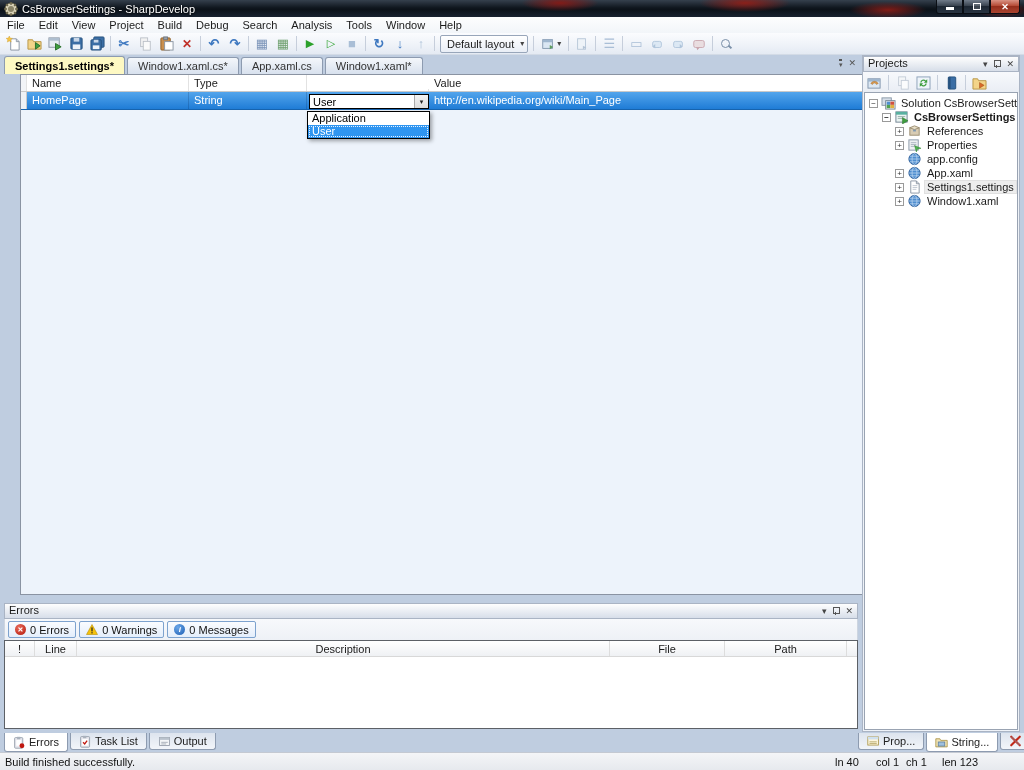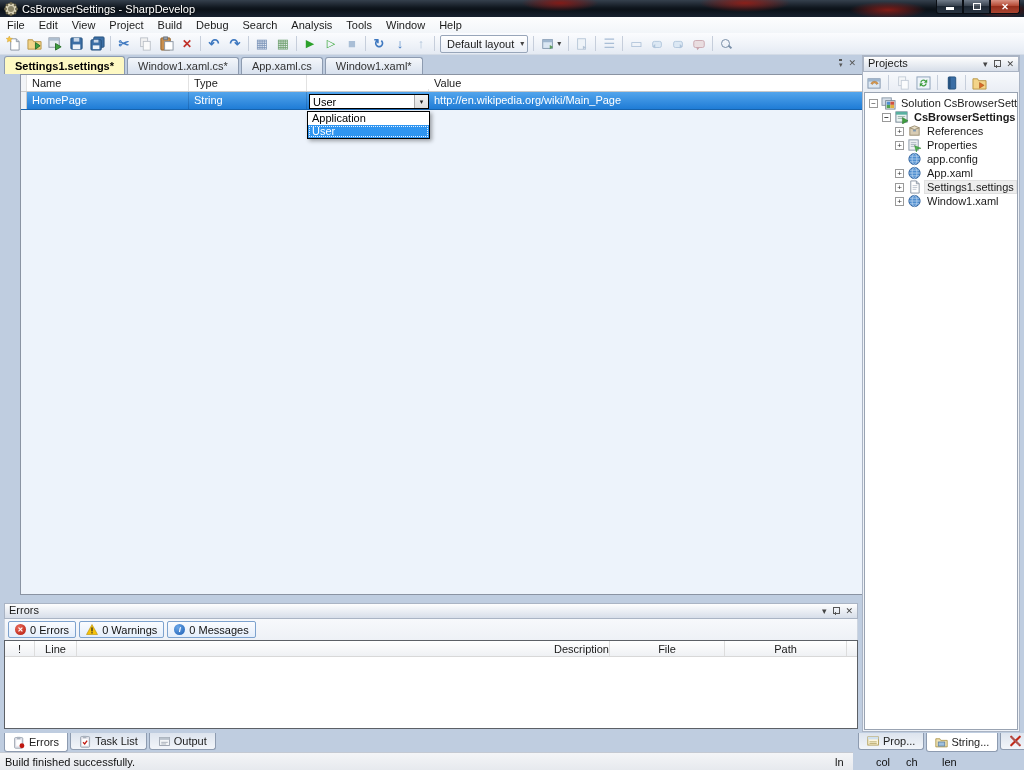--- a/index.html
+++ b/index.html
@@ -99,21 +99,21 @@
   .pin::after { content:""; position:absolute; left:2px; top:5px; width:1px; height:3px; background:#555; }
   .errtools { height:21px; background:linear-gradient(#f7f9fc,#eef1f6); display:flex; align-items:center;
     gap:3px; padding-left:3px; border-left:1px solid #cdd5e0; border-right:1px solid #cdd5e0; }
   .togglebtn { display:flex; align-items:center; gap:4px; height:17px; padding:0 6px;
     border:1px solid #7da2ce; border-radius:2px; background:linear-gradient(#fafcff,#e4eefb); color:#111; }
   .errlist { position:absolute; left:0; top:37px; width:854px; height:89px; background:#fff; border:1px solid #5c6066; }
   .errhdr { display:flex; height:16px; background:linear-gradient(#fff,#eff1f4); border-bottom:1px solid #d8d8d8; color:#1a1a1a; }
   .ec { border-right:1px solid #ddd; text-align:center; padding-top:2px; overflow:hidden; }
   .ec.c-bang { width:30px; }
   .ec.c-line { width:42px; }
-  .ec.c-desc { width:533px;text-align:right; }
+  .ec.c-desc { width:533px; }
   .ec.c-file { width:115px; }
   .ec.c-path { width:122px; }
   .ec.c-rest { flex:1; border-right:none; }
   .icon-err { width:11px; height:11px; border-radius:50%; background:radial-gradient(circle at 35% 30%,#e86a5c,#b41808);
     color:#fff; font-size:7px; font-weight:bold; display:flex; align-items:center; justify-content:center; }
   .icon-info { width:11px; height:11px; border-radius:50%; background:radial-gradient(circle at 35% 30%,#6aa6e8,#1d5fb4);
     color:#fff; font-size:8px; font-weight:bold; font-style:italic; display:flex; align-items:center; justify-content:center; }
 
   
   .bstrip { position:absolute; left:4px; top:733px; height:19px; display:flex; }
@@ -135,21 +135,21 @@
   .trow.lvl0 { padding-left:4px; } .trow.lvl1 { padding-left:17px; } .trow.lvl2 { padding-left:30px; }
   .trow.bold { font-weight:bold; }
   .trow .lbl { padding:0 2px; }
   .trow.hl .lbl { background:#ededed; outline:1px solid #e0e0e0; }
   .exp { width:9px; height:9px; flex:0 0 9px; border:1px solid #9a9a9a; background:#fff; font-size:8px;
     line-height:7px; text-align:center; color:#333; }
   .exp:empty { border:none; background:transparent; }
   .ticon { width:15px; height:14px; flex:0 0 15px; }
 
   
-  .statusbar { position:absolute; left:0; top:752px; width:853px; height:18px;
+  .statusbar { position:absolute; left:0; top:752px; width:1024px; height:18px;
     background:linear-gradient(#f4f5f7,#e6e9ee); border-top:1px solid #c4c9d2; color:#111; }
   .statusbar .msg { position:absolute; left:5px; top:3px; }
   .sfield { position:absolute; top:3px; }
 </style>
 </head>
 <body>
 
 <div id="app">
 
   <div class="titlebar">

